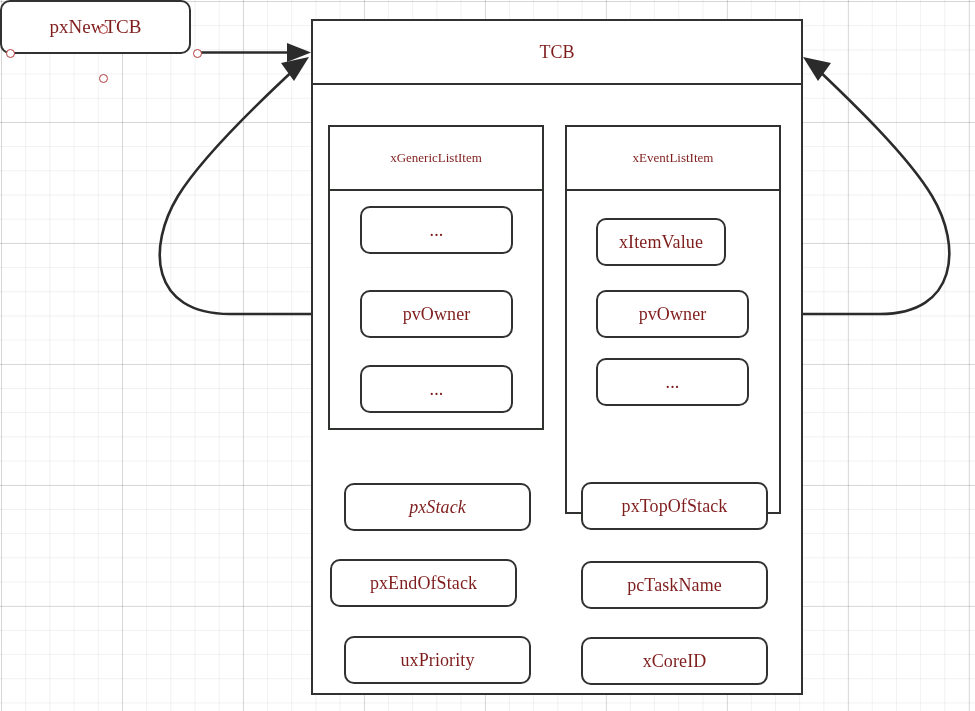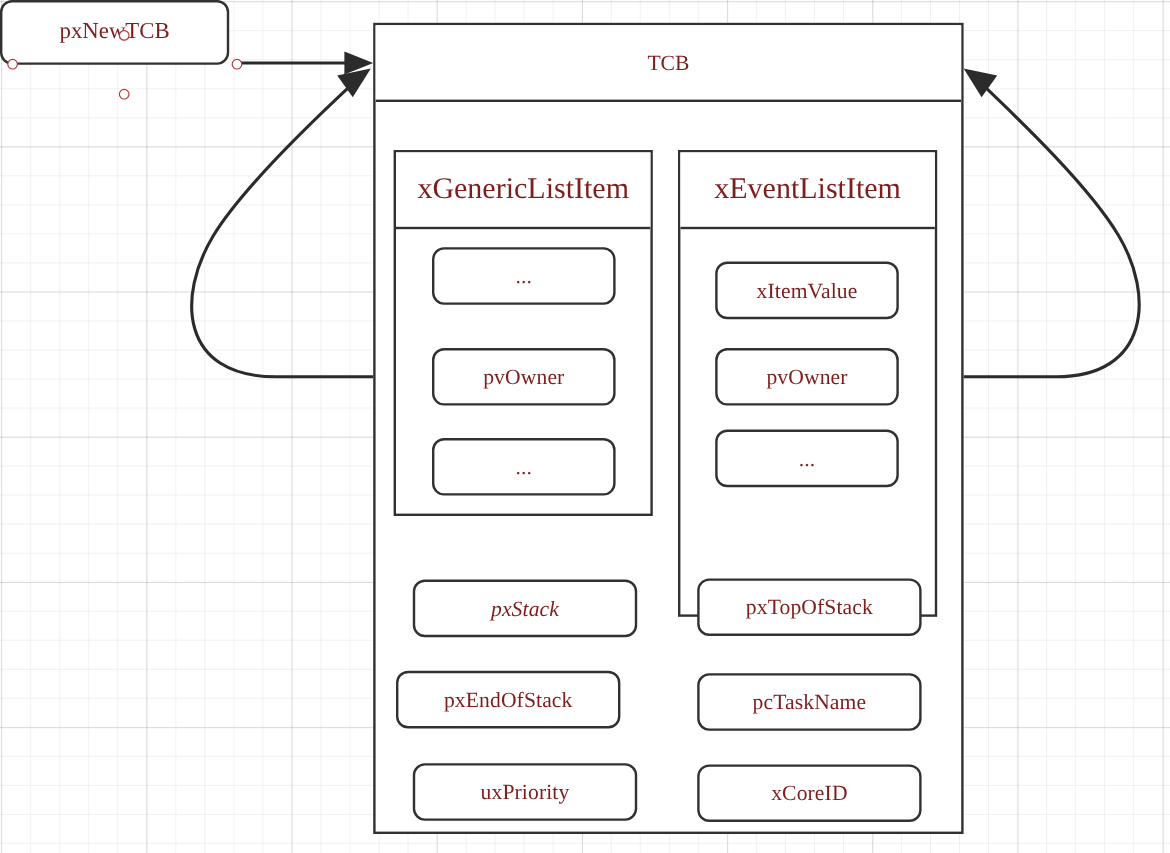--- a/index.html
+++ b/index.html
@@ -66,21 +66,21 @@
     position: absolute;
     left: 0;
     top: 0;
     width: 100%;
     height: 64px;
     border-bottom: 2.5px solid #30322f;
     box-sizing: border-box;
     display: flex;
     align-items: center;
     justify-content: center;
-    font-size: 25px;
+    font-size: 13px;
     background: #ffffff;
   }
 
   
   .field {
     position: absolute;
     box-sizing: border-box;
     background: #ffffff;
     border: 2.5px solid #30322f;
     border-radius: 10px;
@@ -177,21 +177,21 @@
   </div>
   <div class="field" style="left:360px; top:365px; width:153px; height:48px;">
     <span>...</span>
   </div>
 
   <div class="node group-box group-event">
     <div class="group-header">
       <span>xEventListItem</span>
     </div>
   </div>
-  <div class="field" style="left:596px; top:218px; width:153px; height:48px;">
+  <div class="field" style="left:596px; top:218px; width:130px; height:48px;">
     <span>xItemValue</span>
   </div>
   <div class="field" style="left:596px; top:290px; width:153px; height:48px;">
     <span>pvOwner</span>
   </div>
   <div class="field" style="left:596px; top:358px; width:153px; height:48px;">
     <span>...</span>
   </div>
 
   <div class="field" style="left:344px; top:483px; width:187px; height:48px;font-style:italic;">

